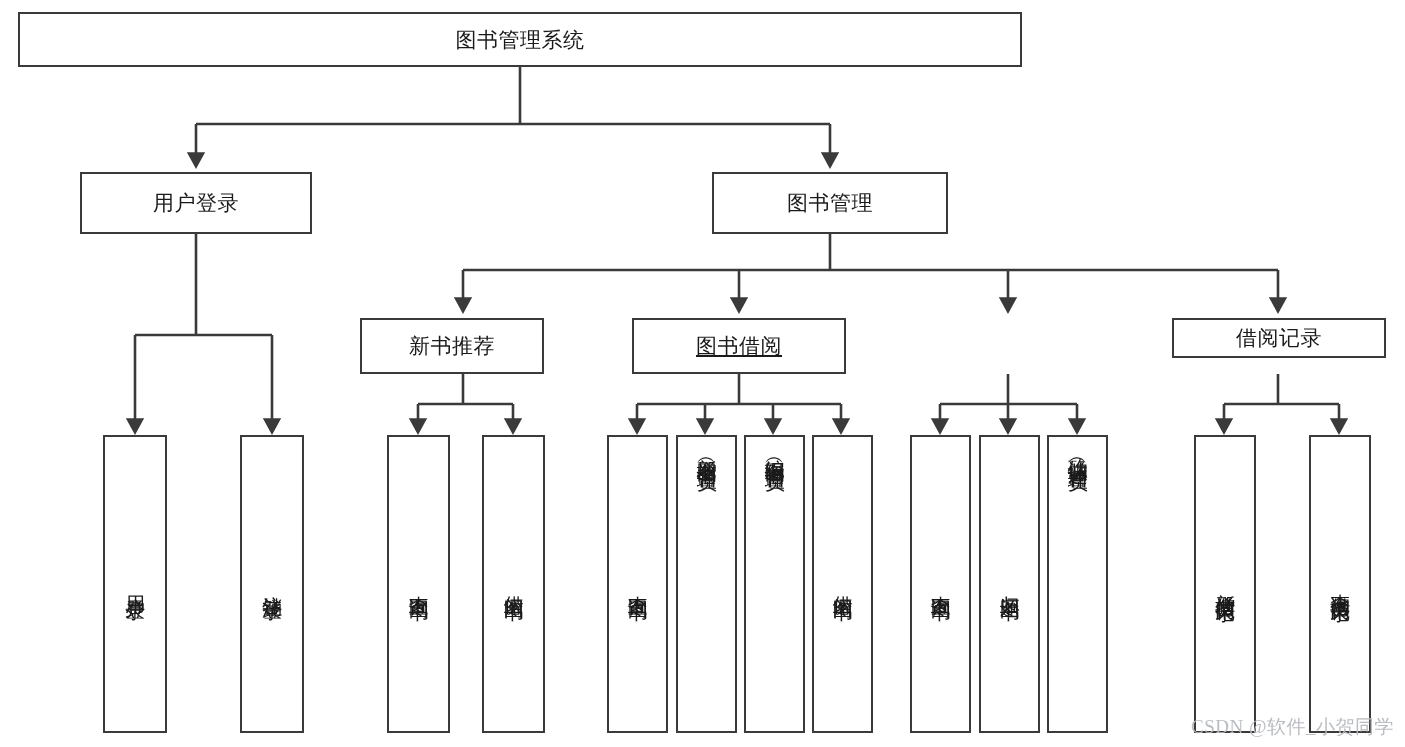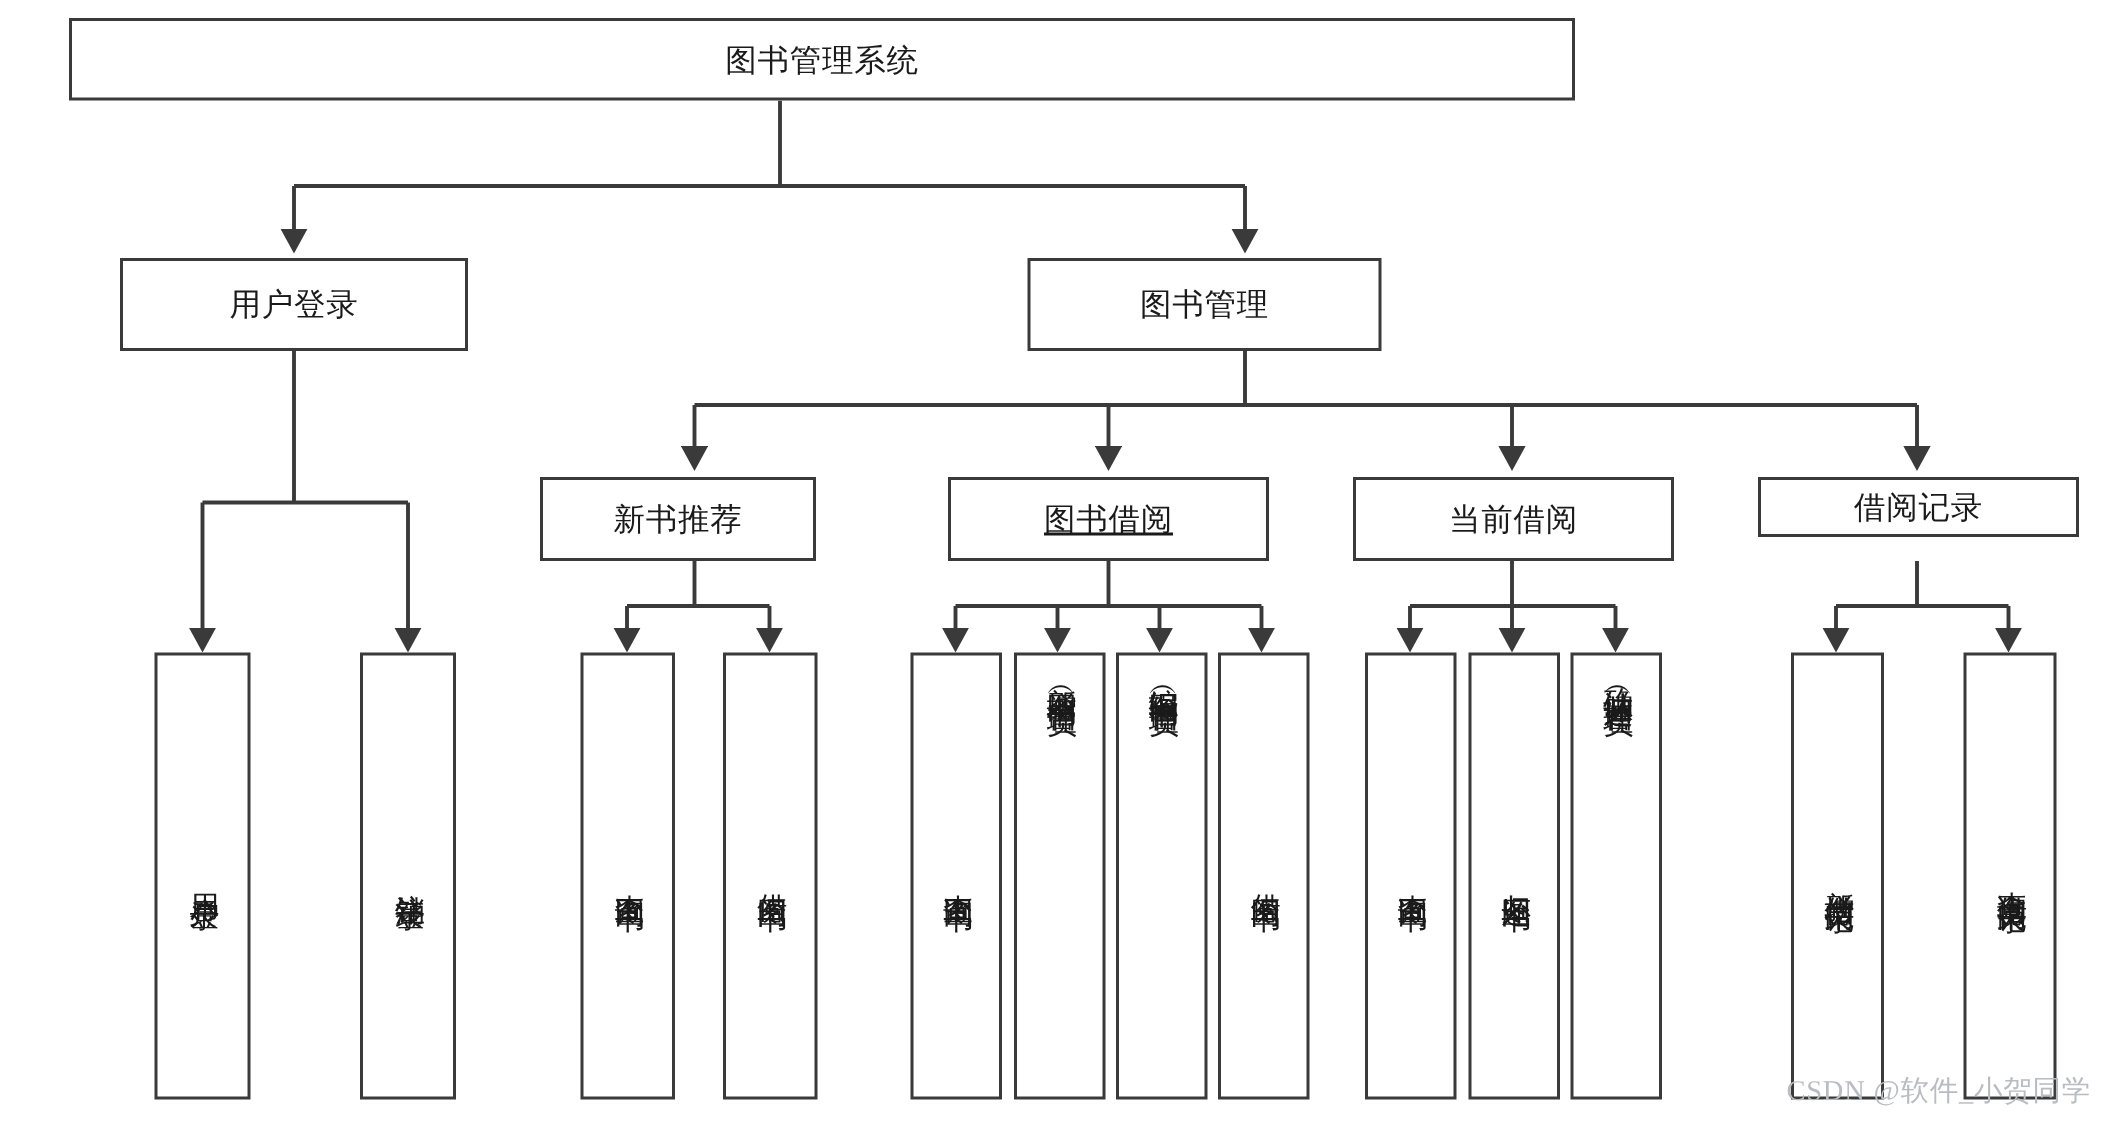--- a/index.html
+++ b/index.html
@@ -110,43 +110,40 @@
       <path d="M 1008 404 L 1008 432" marker-end="url(#arrow)"></path>
       <path d="M 1077 404 L 1077 432" marker-end="url(#arrow)"></path>
 
       <path d="M 1278 374 L 1278 404"></path>
       <path d="M 1224 404 L 1339 404"></path>
       <path d="M 1224 404 L 1224 432" marker-end="url(#arrow)"></path>
       <path d="M 1339 404 L 1339 432" marker-end="url(#arrow)"></path>
     </g>
   </svg>
 
-  <div class="node horiz" style="left:18px; top:12px; width:1004px; height:55px;margin-left:28px;">
+  <div class="node horiz" style="left:18px; top:12px; width:1004px; height:55px;">
     <span class="label">图书管理系统</span>
   </div>
 
   <div class="node horiz" style="left:80px; top:172px; width:232px; height:62px;">
     <span class="label">用户登录</span>
   </div>
 
-  <div class="node horiz" style="left:685px; top:172px; width:236px; height:62px;text-align:right;">
+  <div class="node horiz" style="left:712px; top:172px; width:236px; height:62px;text-align:right;">
     <span class="label">图书管理</span>
   </div>
 
   <div class="node horiz" style="left:360px; top:318px; width:184px; height:56px;">
     <span class="label">新书推荐</span>
   </div>
 
   <div class="node horiz" style="left:632px; top:318px; width:214px; height:56px;text-decoration:underline;">
     <span class="label">图书借阅</span>
   </div>
 
-  <div class="node horiz" style="left:902px; top:318px; width:214px; height:56px;">
-    <span class="label">当前借阅</span>
-  </div>
 
   <div class="node horiz" style="left:1172px; top:318px; width:214px; height:40px;">
     <span class="label">借阅记录</span>
   </div>
 
   <div class="node vert mid" style="left:103px; top:435px; width:64px; height:298px;">
     <span class="label">用户登录</span>
   </div>
 
   <div class="node vert mid" style="left:240px; top:435px; width:64px; height:298px;">

